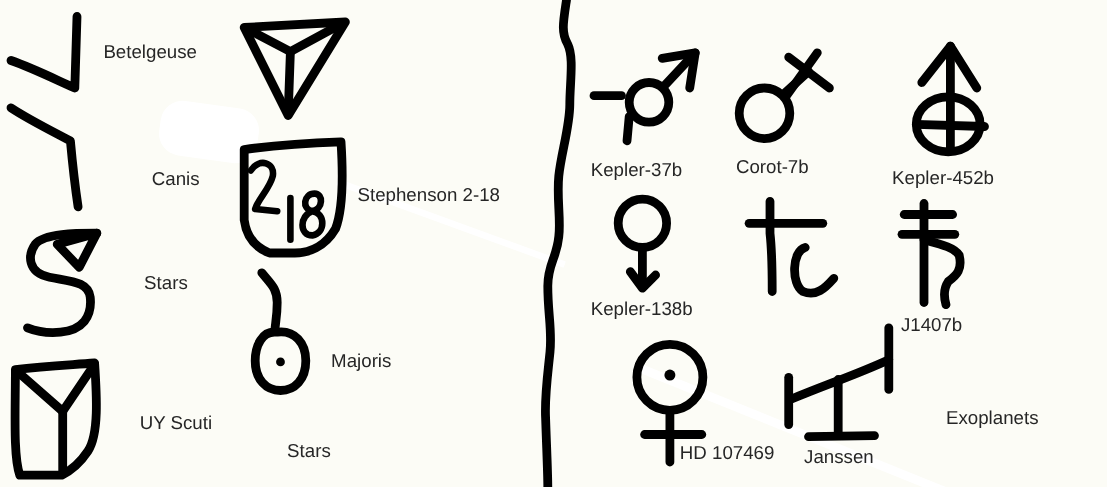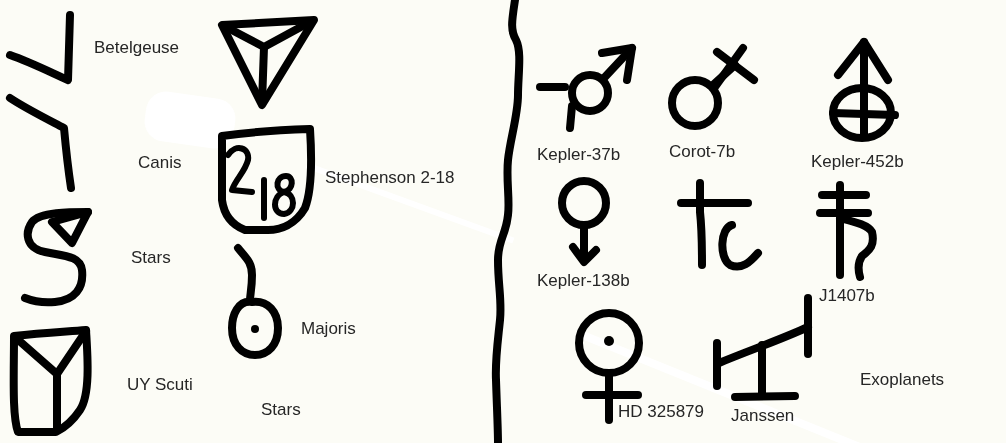--- a/index.html
+++ b/index.html
@@ -146,16 +146,16 @@
   <span class="label" style="left:131px; top:248px;">Stars</span>
   <span class="label" style="left:301px; top:319px;">Majoris</span>
   <span class="label" style="left:127px; top:375px;">UY Scuti</span>
   <span class="label section-label" style="left:261px; top:400px;">Stars</span>
 
   <span class="label" style="left:537px; top:145px;">Kepler-37b</span>
   <span class="label" style="left:669px; top:142px;">Corot-7b</span>
   <span class="label" style="left:811px; top:152px;">Kepler-452b</span>
   <span class="label" style="left:537px; top:271px;">Kepler-138b</span>
   <span class="label" style="left:819px; top:286px;">J1407b</span>
-  <span class="label" style="left:618px; top:402px;">HD 325879</span>
+  <span class="label" style="left:618px; top:402px;">HD 107469</span>
   <span class="label" style="left:731px; top:406px;">Janssen</span>
   <span class="label section-label" style="left:860px; top:370px;">Exoplanets</span>
 </div>
 
 </body></html>

